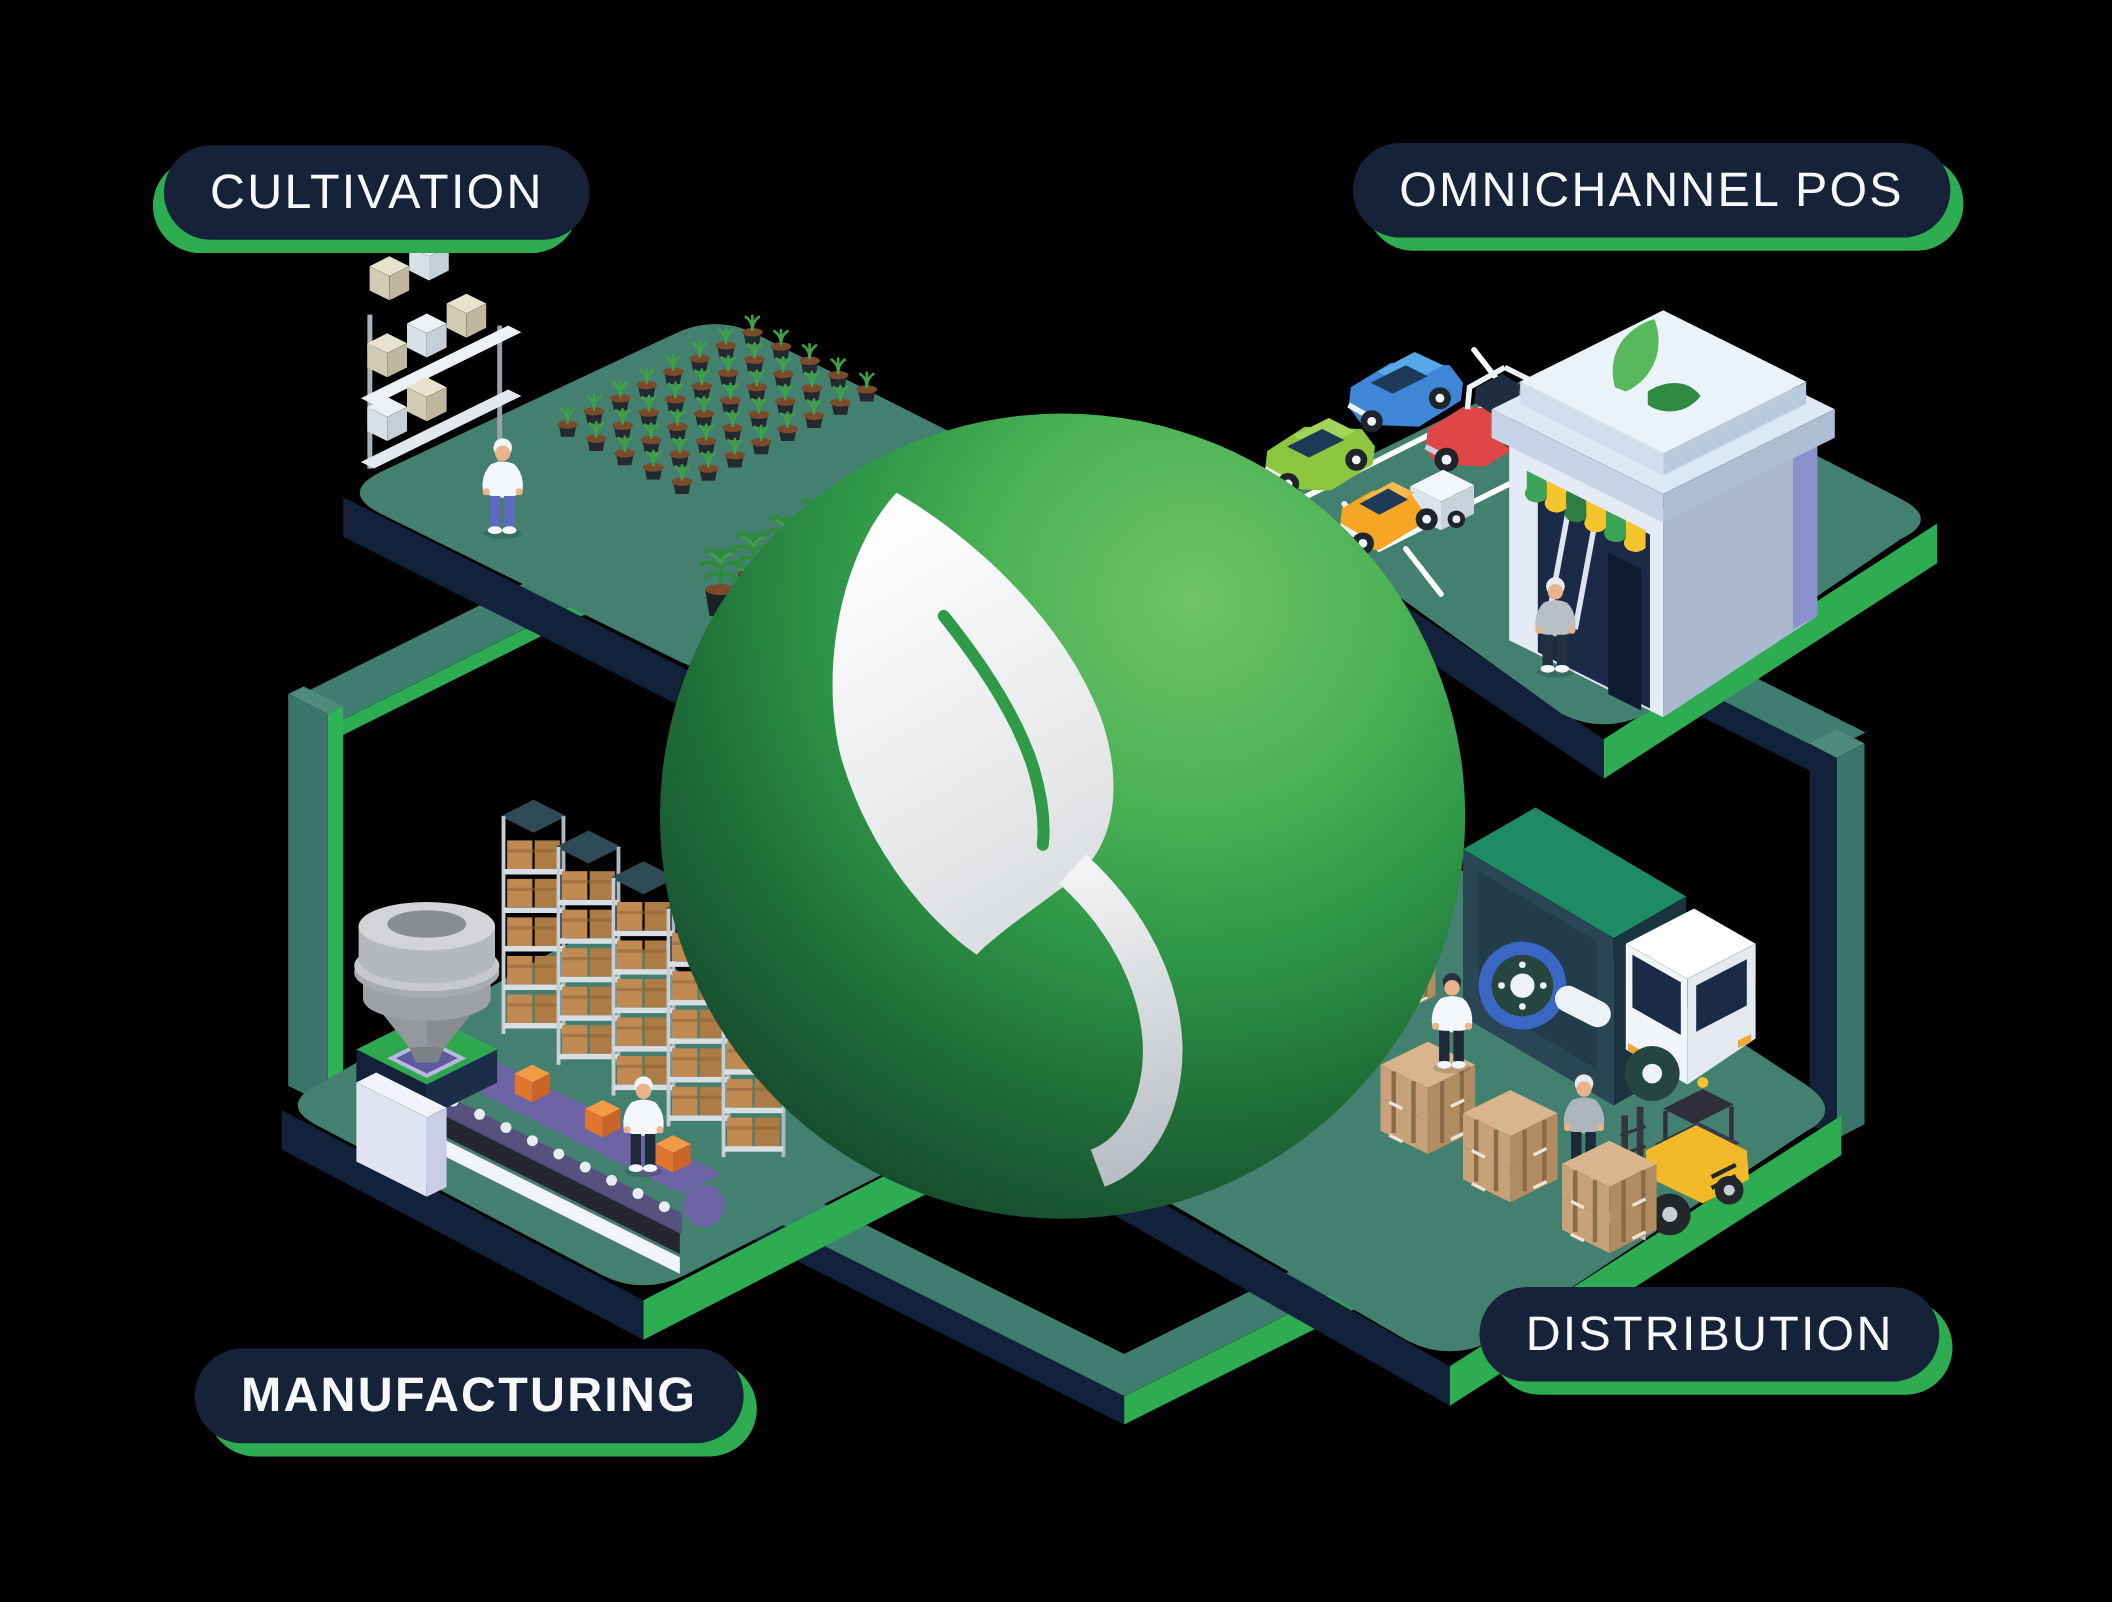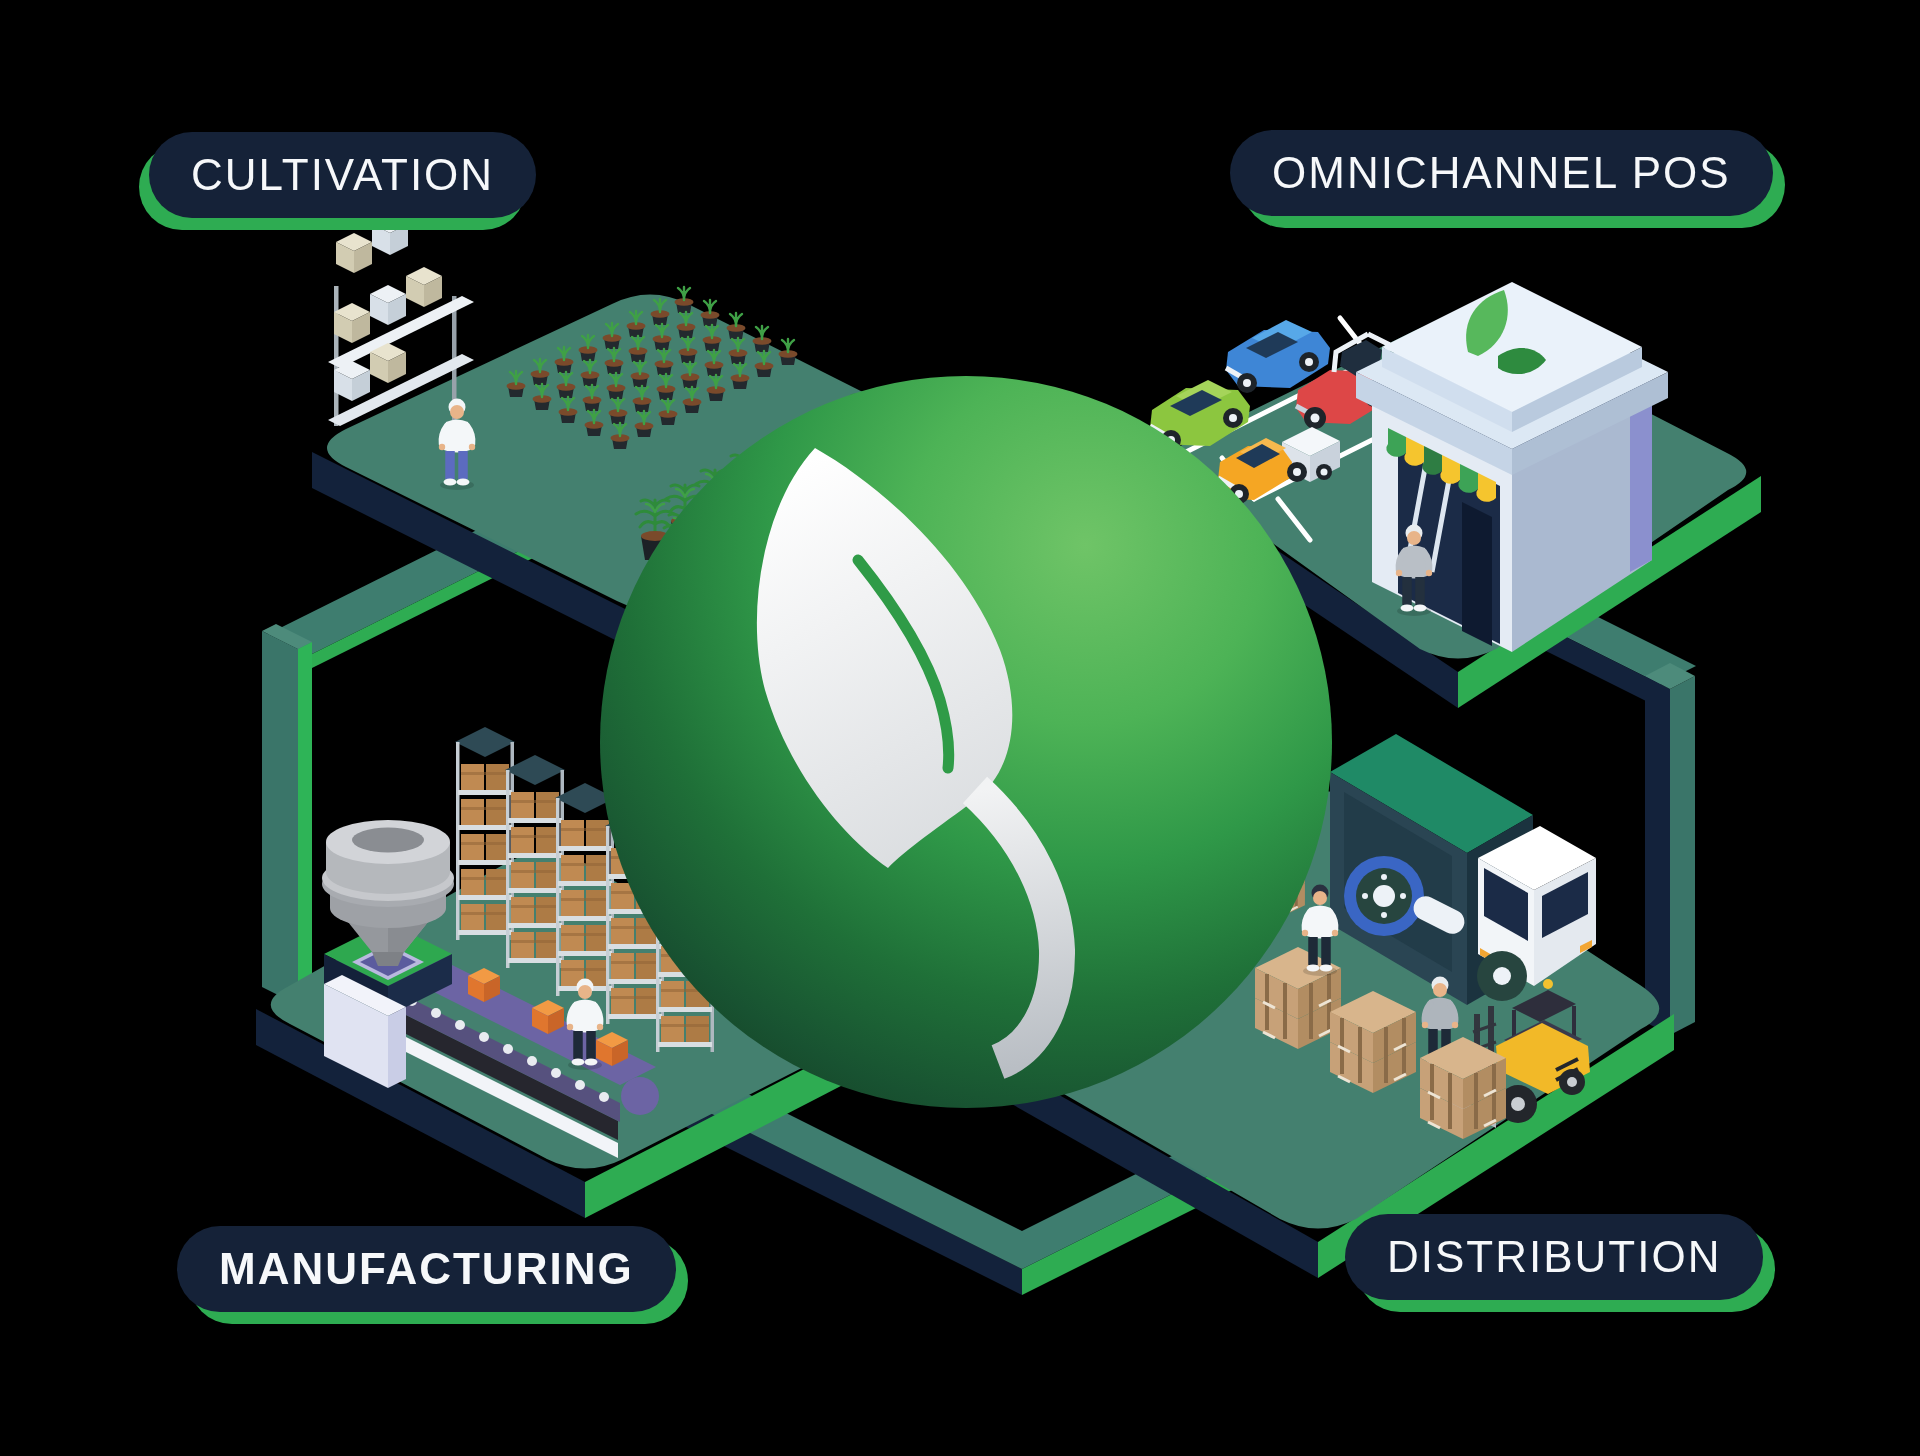--- a/index.html
+++ b/index.html
@@ -456,17 +456,17 @@
 
 <div class="pill sh-r" style="left:1230px;top:130px;">
   <span>OMNICHANNEL POS</span>
 </div>
 <div class="pill sh-l" style="left:149px;top:132px;">
   <span>CULTIVATION</span>
 </div>
 <div class="pill sh-r" style="left:177px;top:1226px;font-weight:bold;">
   <span>MANUFACTURING</span>
 </div>
-<div class="pill sh-r" style="left:1345px;top:1214px;">
+<div class="pill sh-r" style="left:1345px;top:1170px;">
   <span>DISTRIBUTION</span>
 </div>
 
 </div>
 
 </body></html>

